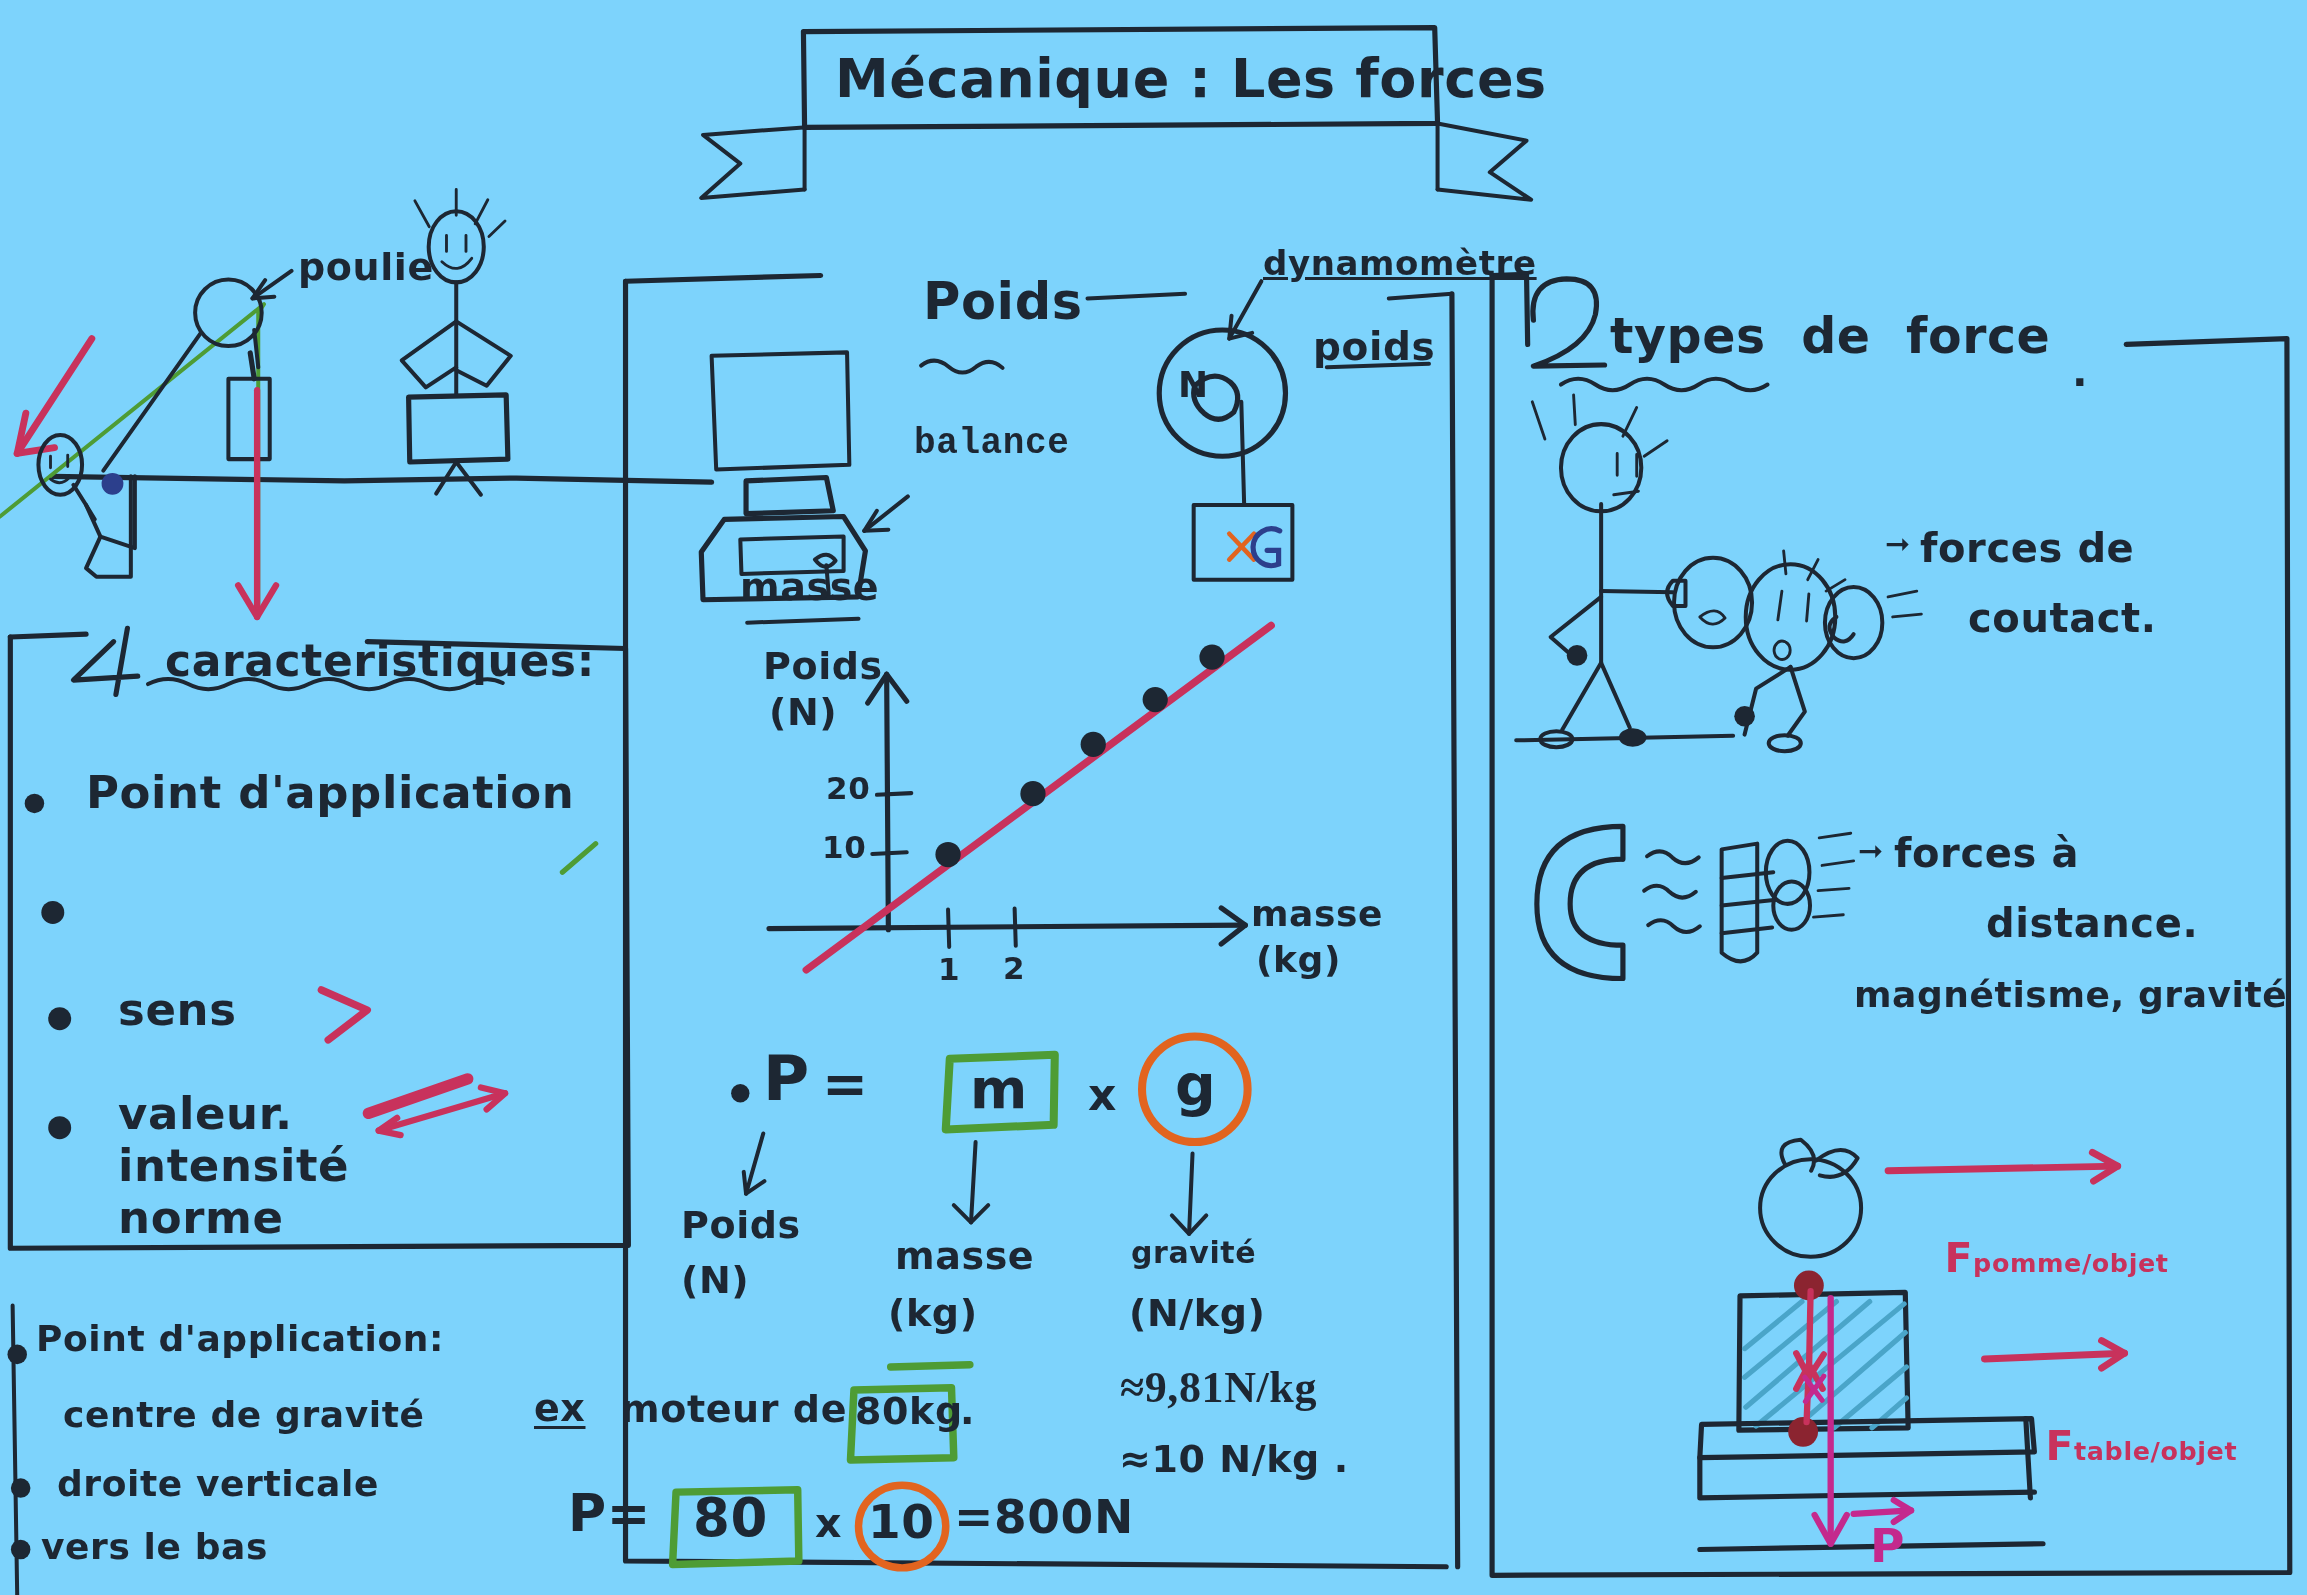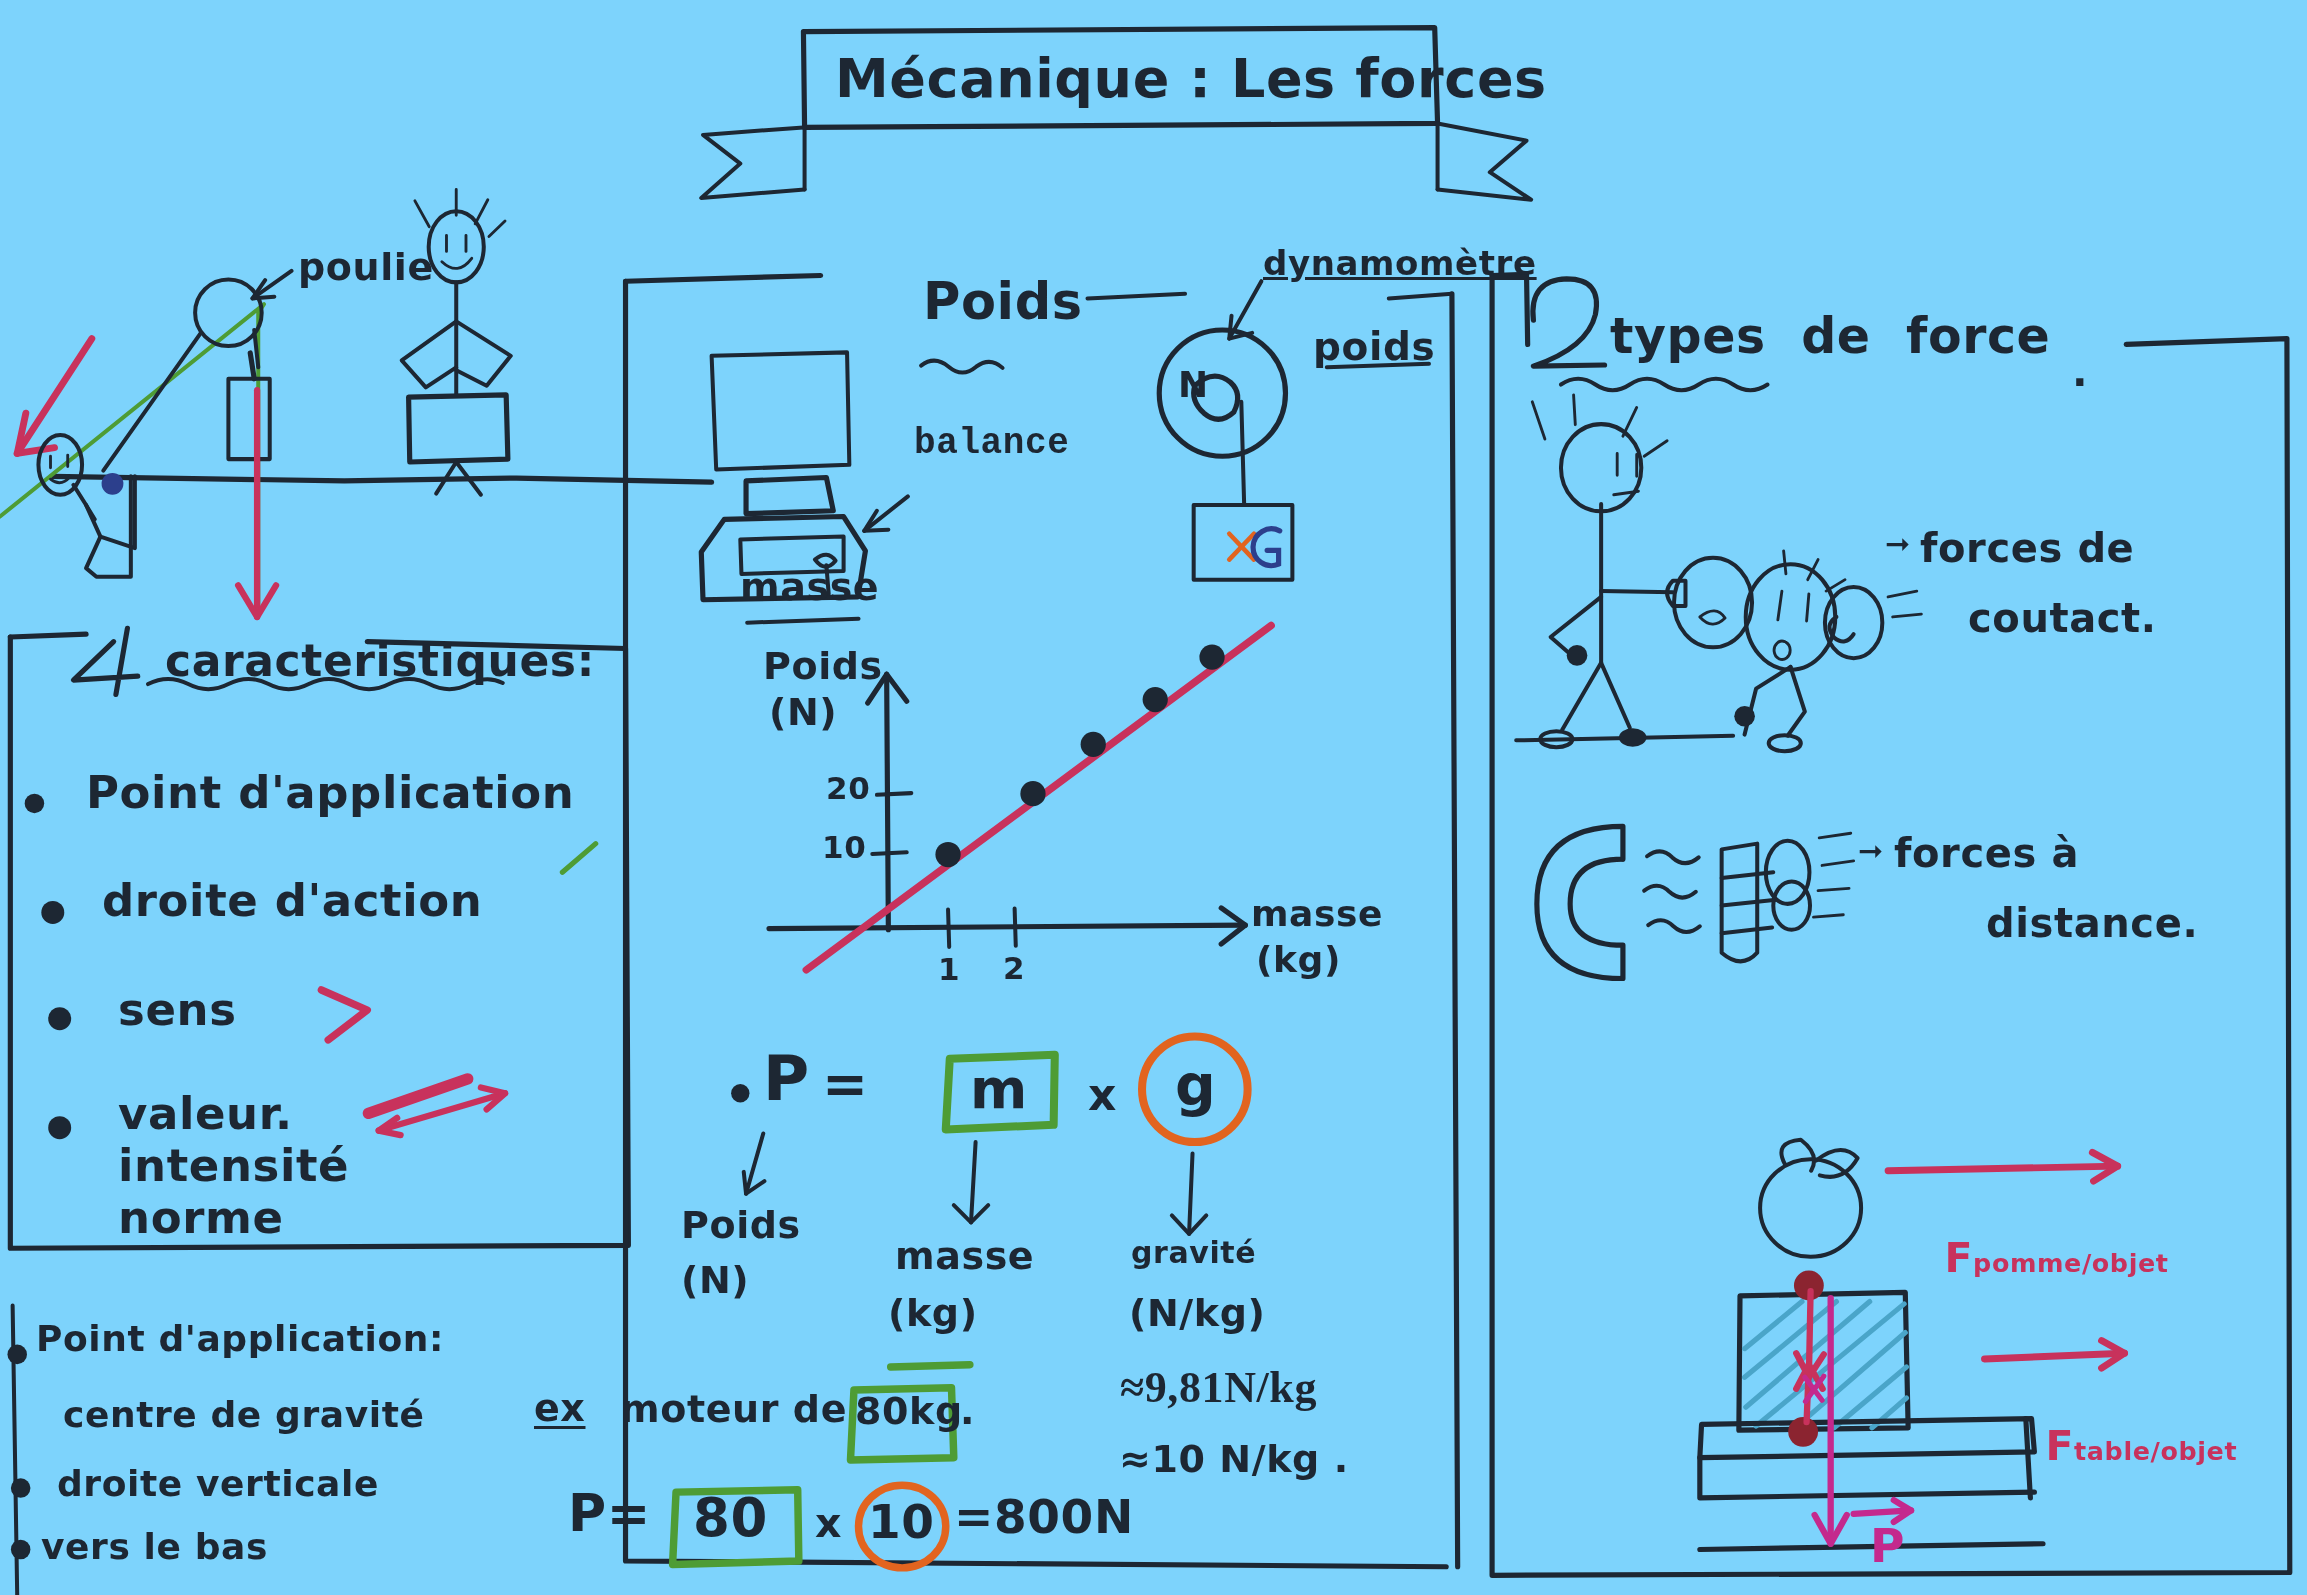--- a/index.html
+++ b/index.html
@@ -314,21 +314,20 @@
     </g>
   </svg>
 
   <div class="hw" style="left:835px;top:51px;font-size:54px;">Mécanique : Les forces</div>
 
   <div class="hw" style="left:298px;top:248px;font-size:38px;">poulie</div>
 
   <div class="hw" style="left:165px;top:638px;font-size:44px;">caracteristiques:</div>
 
   <div class="hw" style="left:86px;top:769px;font-size:45px;">Point d'application</div>
-  <div class="hw" style="left:102px;top:877px;font-size:45px;">droite d'action</div>
   <div class="hw" style="left:118px;top:986px;font-size:45px;">sens</div>
   <div class="hw" style="left:118px;top:1090px;font-size:45px;">valeur.</div>
   <div class="hw" style="left:118px;top:1142px;font-size:45px;">intensité</div>
   <div class="hw" style="left:118px;top:1194px;font-size:45px;">norme</div>
 
   <div class="hw" style="left:36px;top:1320px;font-size:36px;">Point d'application:</div>
   <div class="hw" style="left:63px;top:1396px;font-size:36px;">centre de gravité</div>
   <div class="hw" style="left:57px;top:1465px;font-size:36px;">droite verticale</div>
   <div class="hw" style="left:41px;top:1528px;font-size:36px;">vers le bas</div>
 
@@ -379,20 +378,21 @@
   <div class="hw" style="left:1610px;top:311px;font-size:49px;">types  de  force</div>
   <div class="hw" style="left:2072px;top:351px;font-size:41px;">.</div>
 
   <div class="hw" style="left:1885px;top:528px;font-size:30px;">➞</div>
   <div class="hw" style="left:1920px;top:527px;font-size:40px;">forces de</div>
   <div class="hw" style="left:1968px;top:597px;font-size:40px;">coutact.</div>
 
   <div class="hw" style="left:1858px;top:835px;font-size:30px;">➞</div>
   <div class="hw" style="left:1894px;top:832px;font-size:40px;">forces à</div>
   <div class="hw" style="left:1986px;top:902px;font-size:40px;">distance.</div>
+  <div class="hw" style="left:1854px;top:976px;font-size:36px;">magnétisme, gravité</div>
 
   <div class="hw crimson-t" style="left:1885px;top:1194px;font-size:41px;">
     <span>F</span><span class="sub">pomme/objet</span>
   </div>
   <div class="hw crimson-t" style="left:1986px;top:1382px;font-size:41px;">
     <span>F</span><span class="sub">table/objet</span>
   </div>
   <div class="hw magenta-t" style="left:1870px;top:1521px;font-size:47px;">P</div>
 
 </div>

